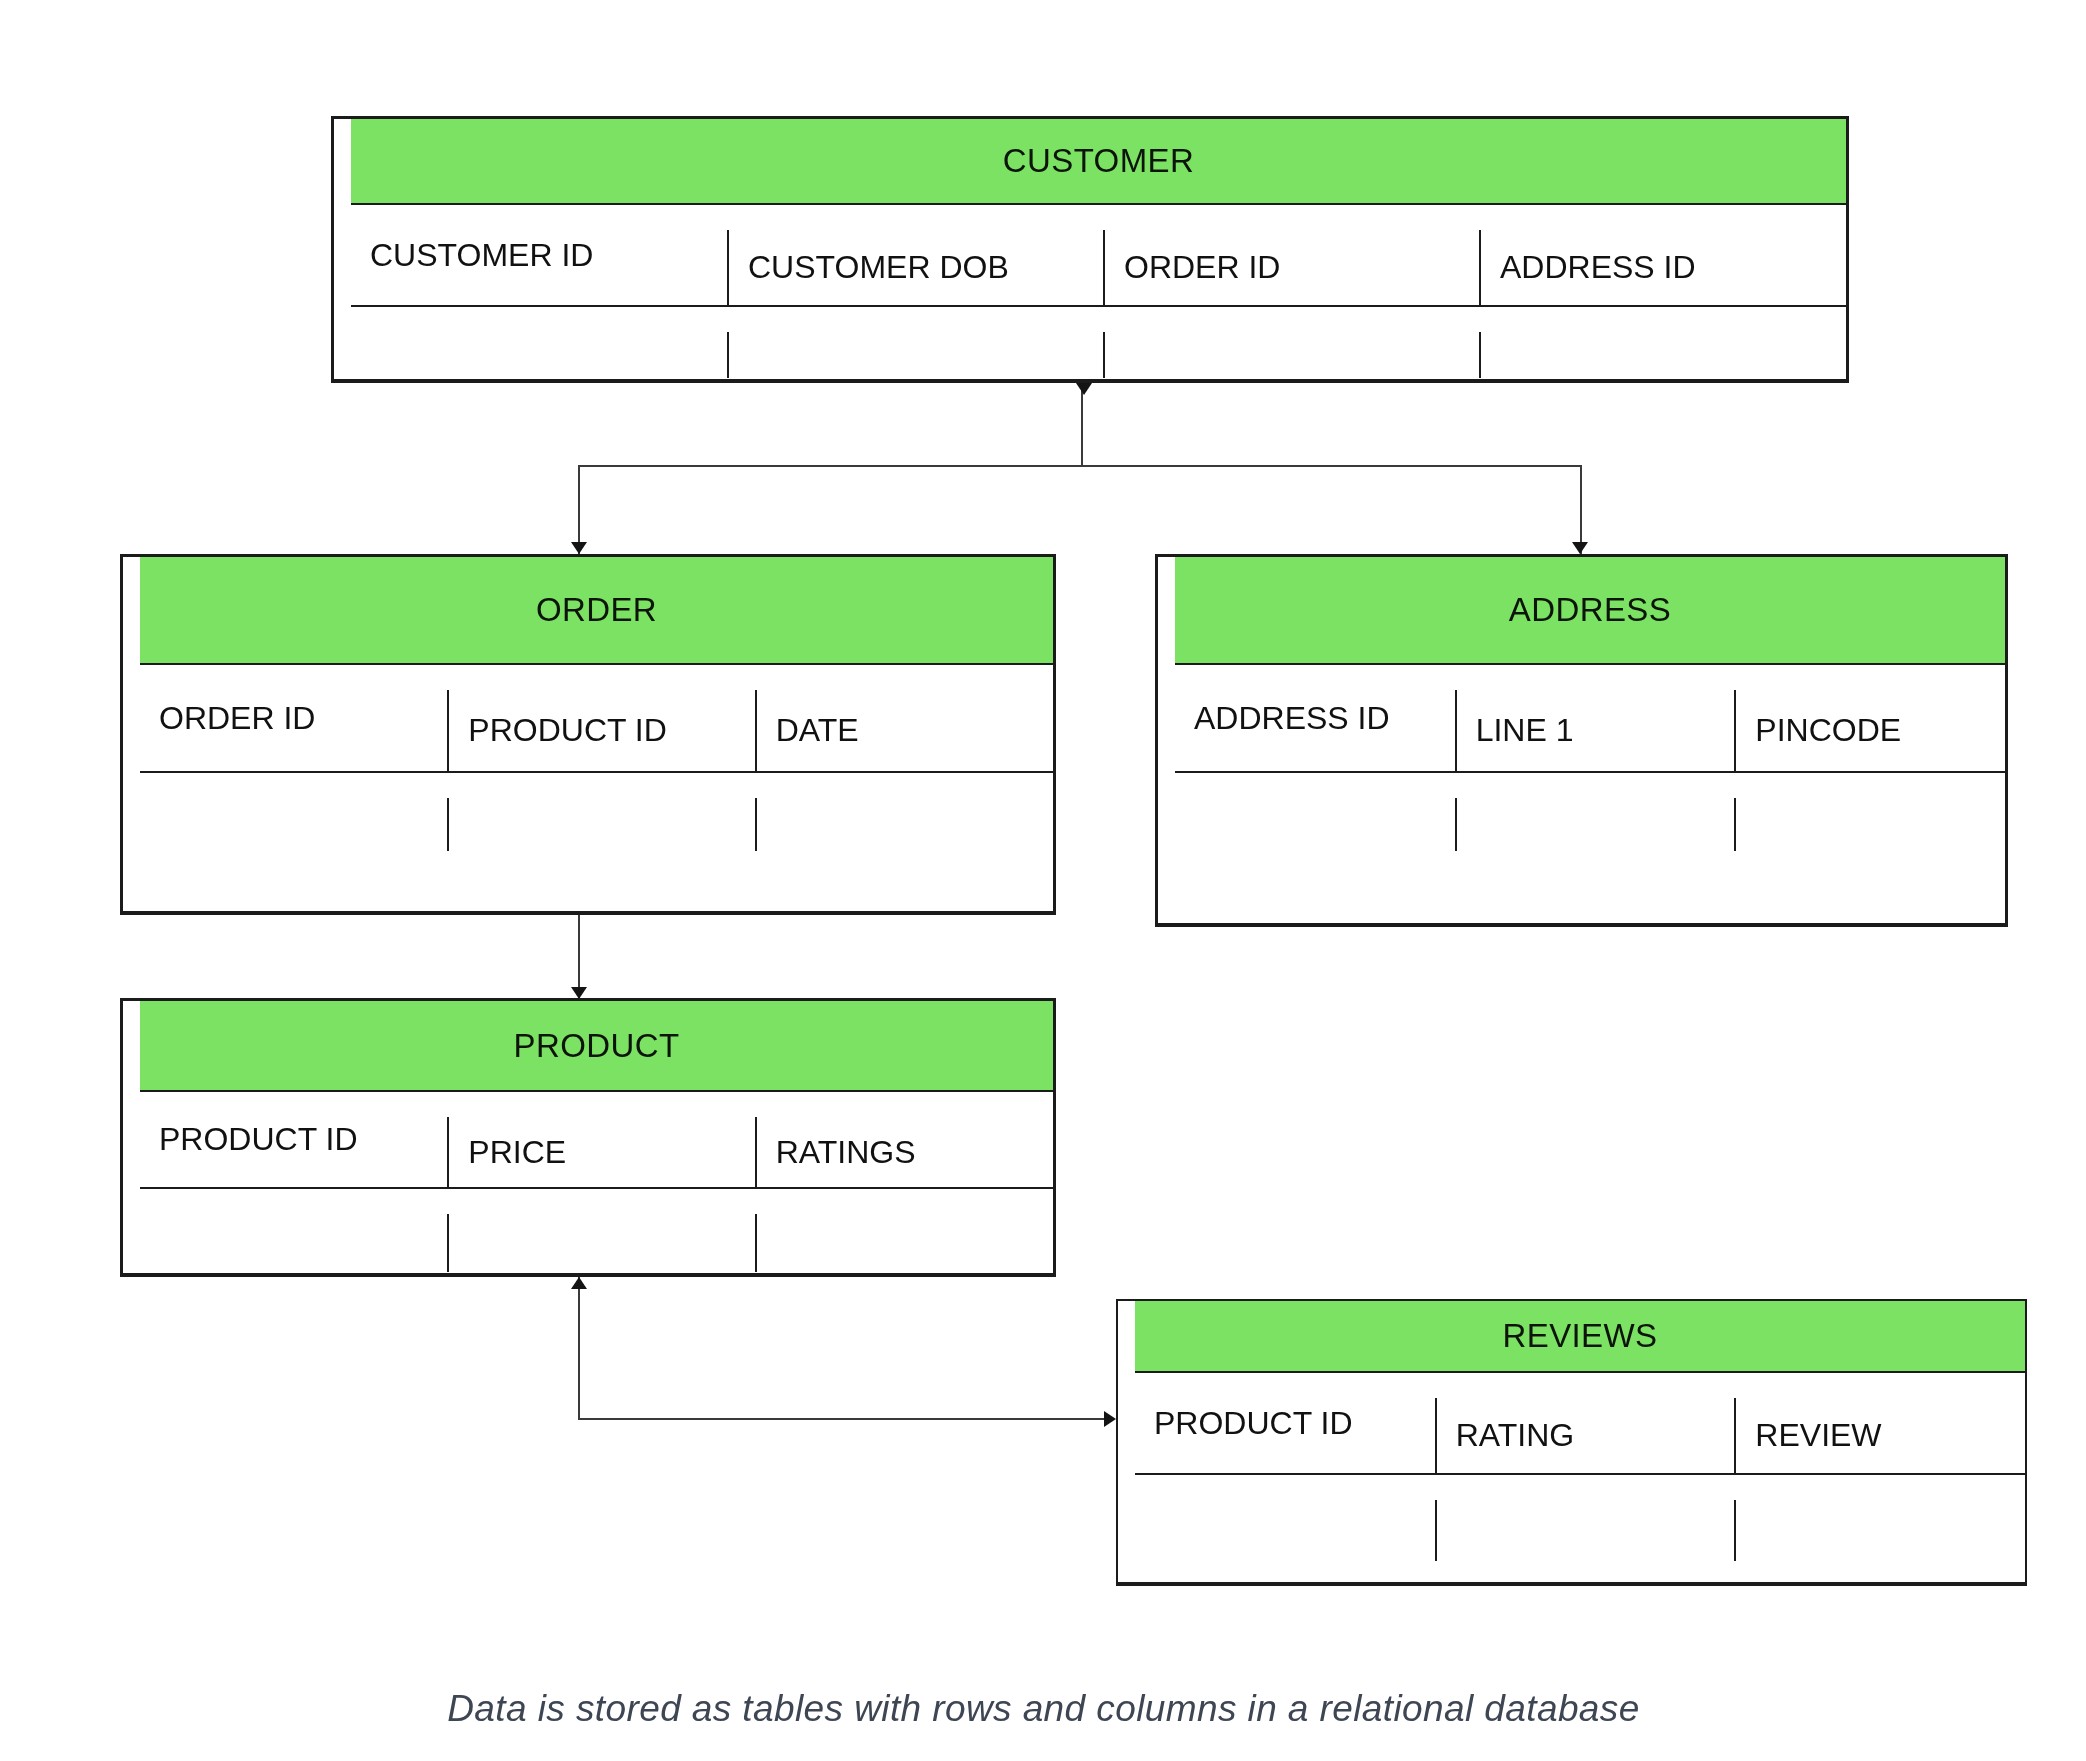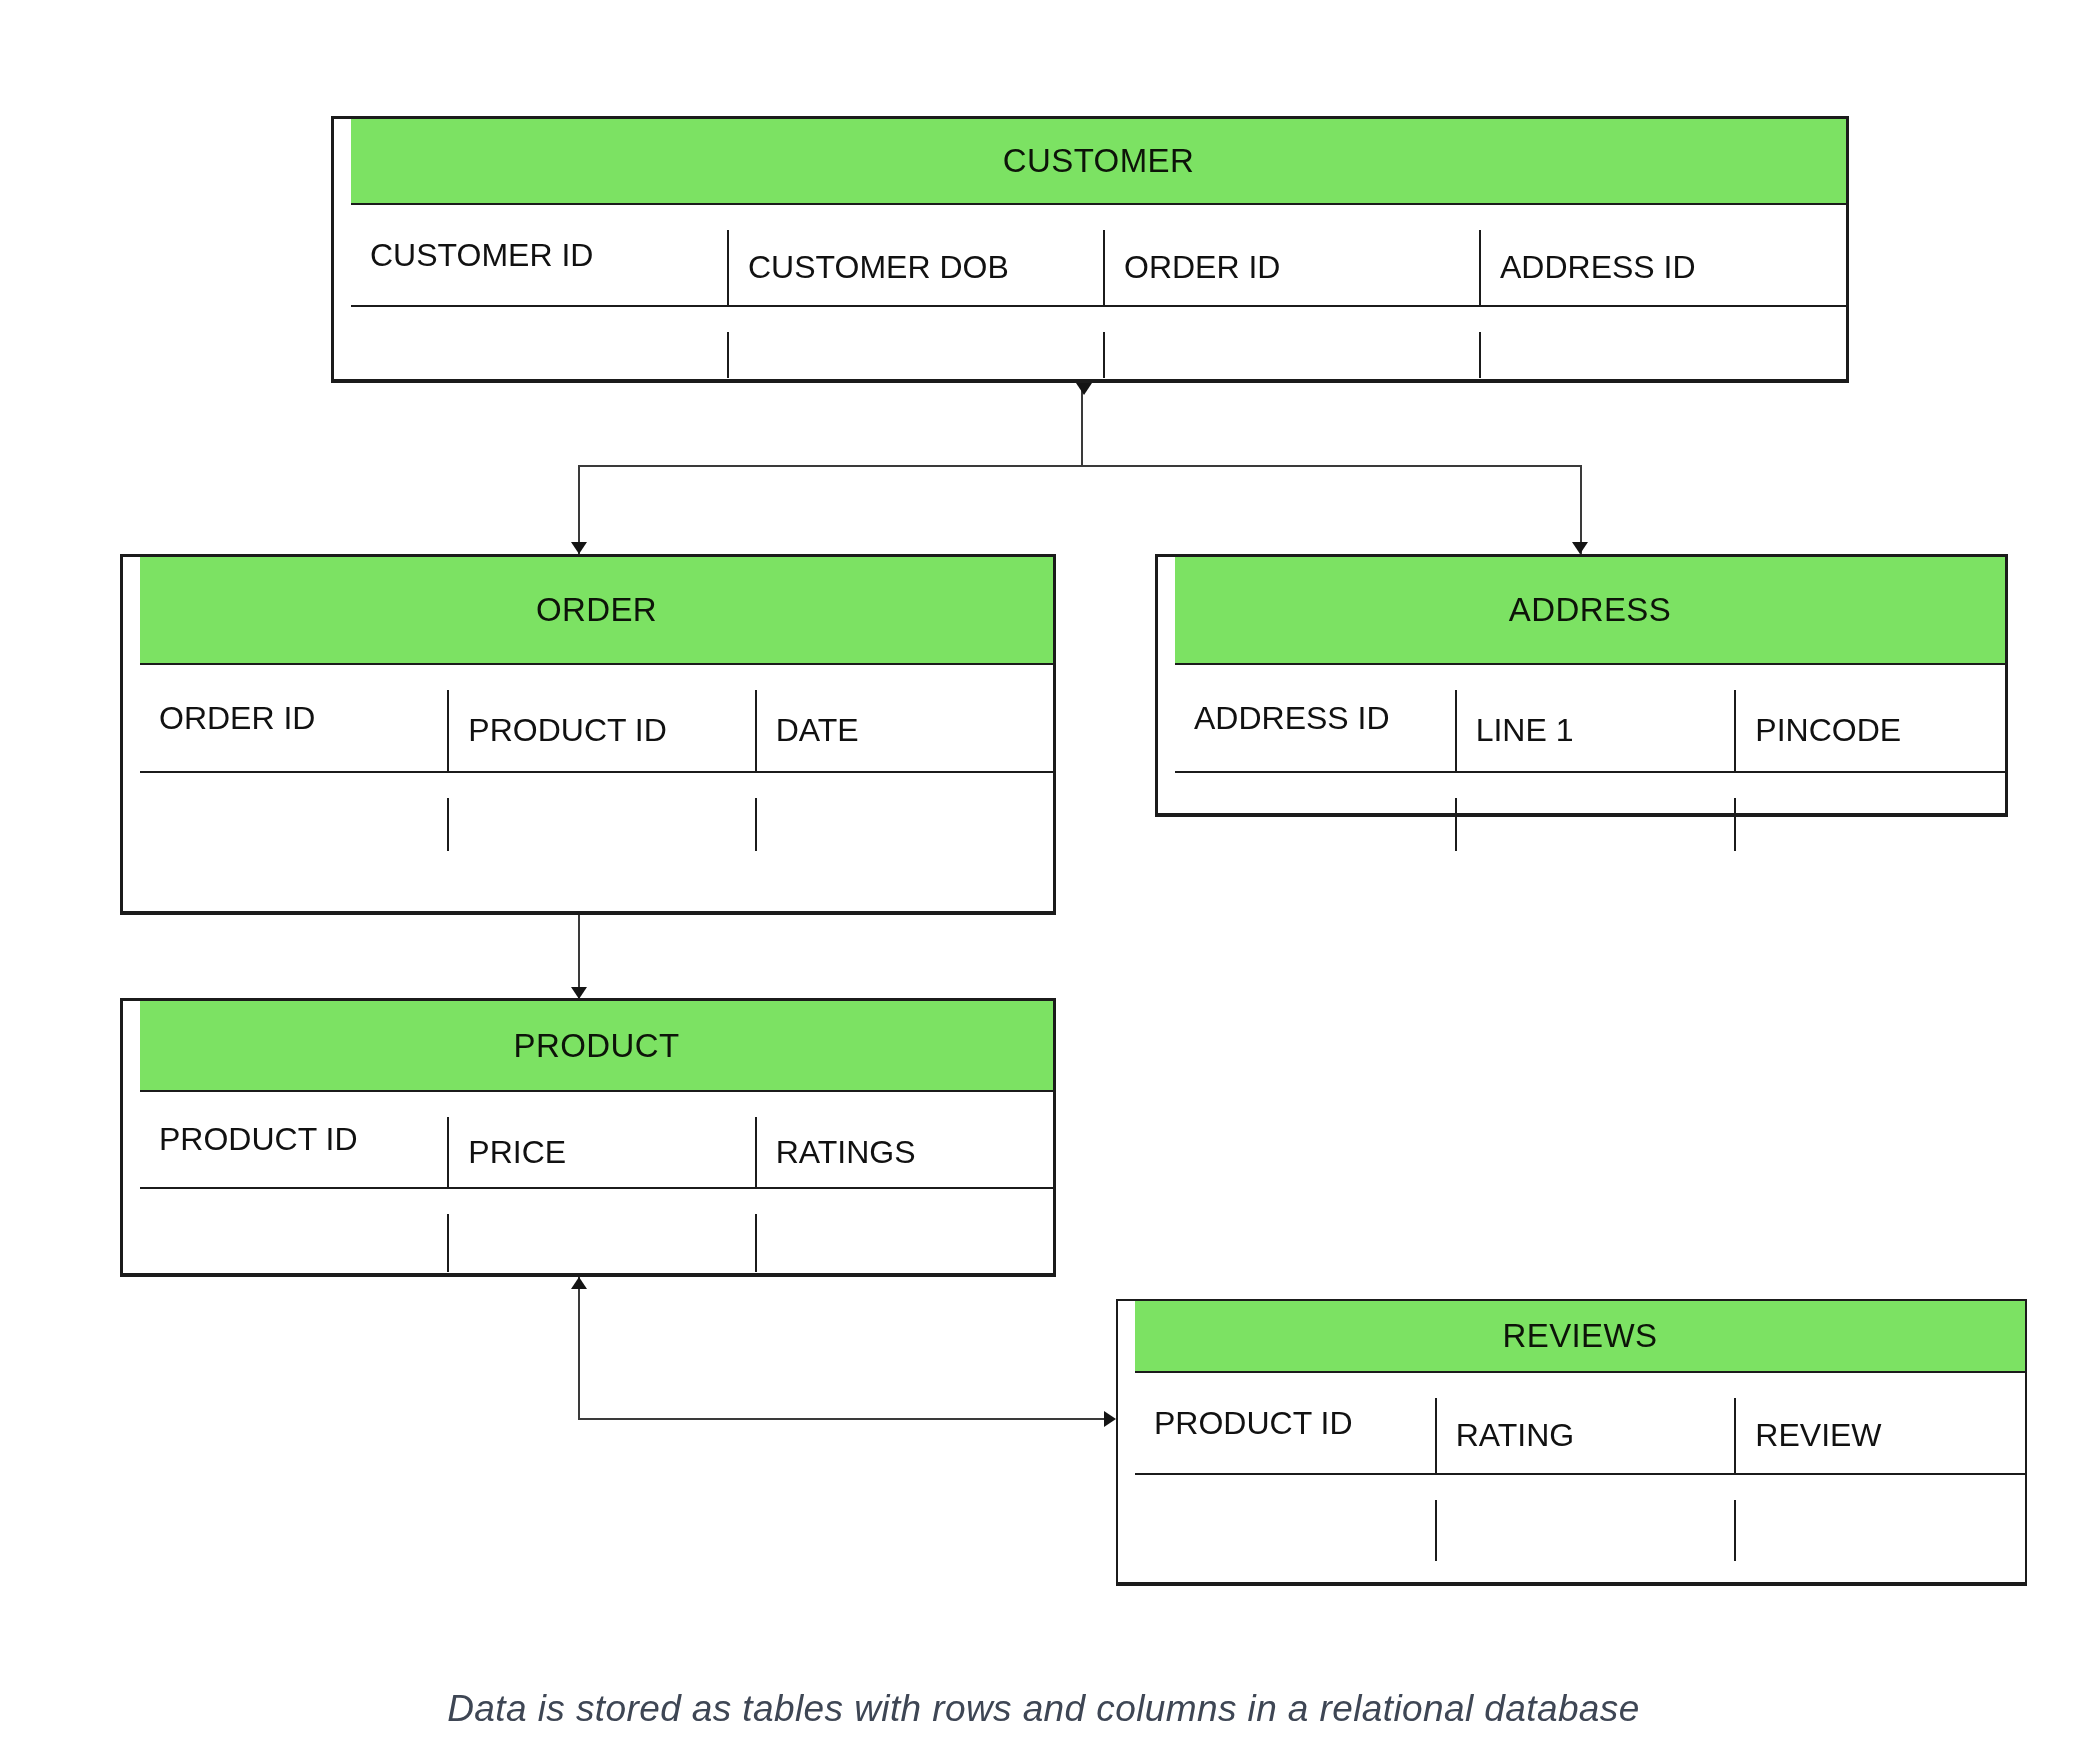--- a/index.html
+++ b/index.html
@@ -47,21 +47,21 @@
   #t-customer{left:331px;top:116px;width:1518px;height:267px;}
   #t-customer .tbl-title{height:86px;}
   #t-customer .headers{height:102px;}
   #t-customer .empty{height:71px;}
 
   #t-order{left:120px;top:554px;width:936px;height:361px;}
   #t-order .tbl-title{height:108px;}
   #t-order .headers{height:108px;}
   #t-order .empty{height:78px;}
 
-  #t-address{left:1155px;top:554px;width:853px;height:263px;}
+  #t-address{left:1155px;top:554px;width:853px;height:373px;}
   #t-address .tbl-title{height:108px;}
   #t-address .headers{height:108px;}
   #t-address .empty{height:78px;}
 
   #t-product{left:120px;top:998px;width:936px;height:279px;}
   #t-product .tbl-title{height:91px;}
   #t-product .headers{height:97px;}
   #t-product .empty{height:83px;}
 
   #t-reviews{left:1116px;top:1299px;width:911px;height:287px;border-width:2.4px;border-bottom-width:4px;}

